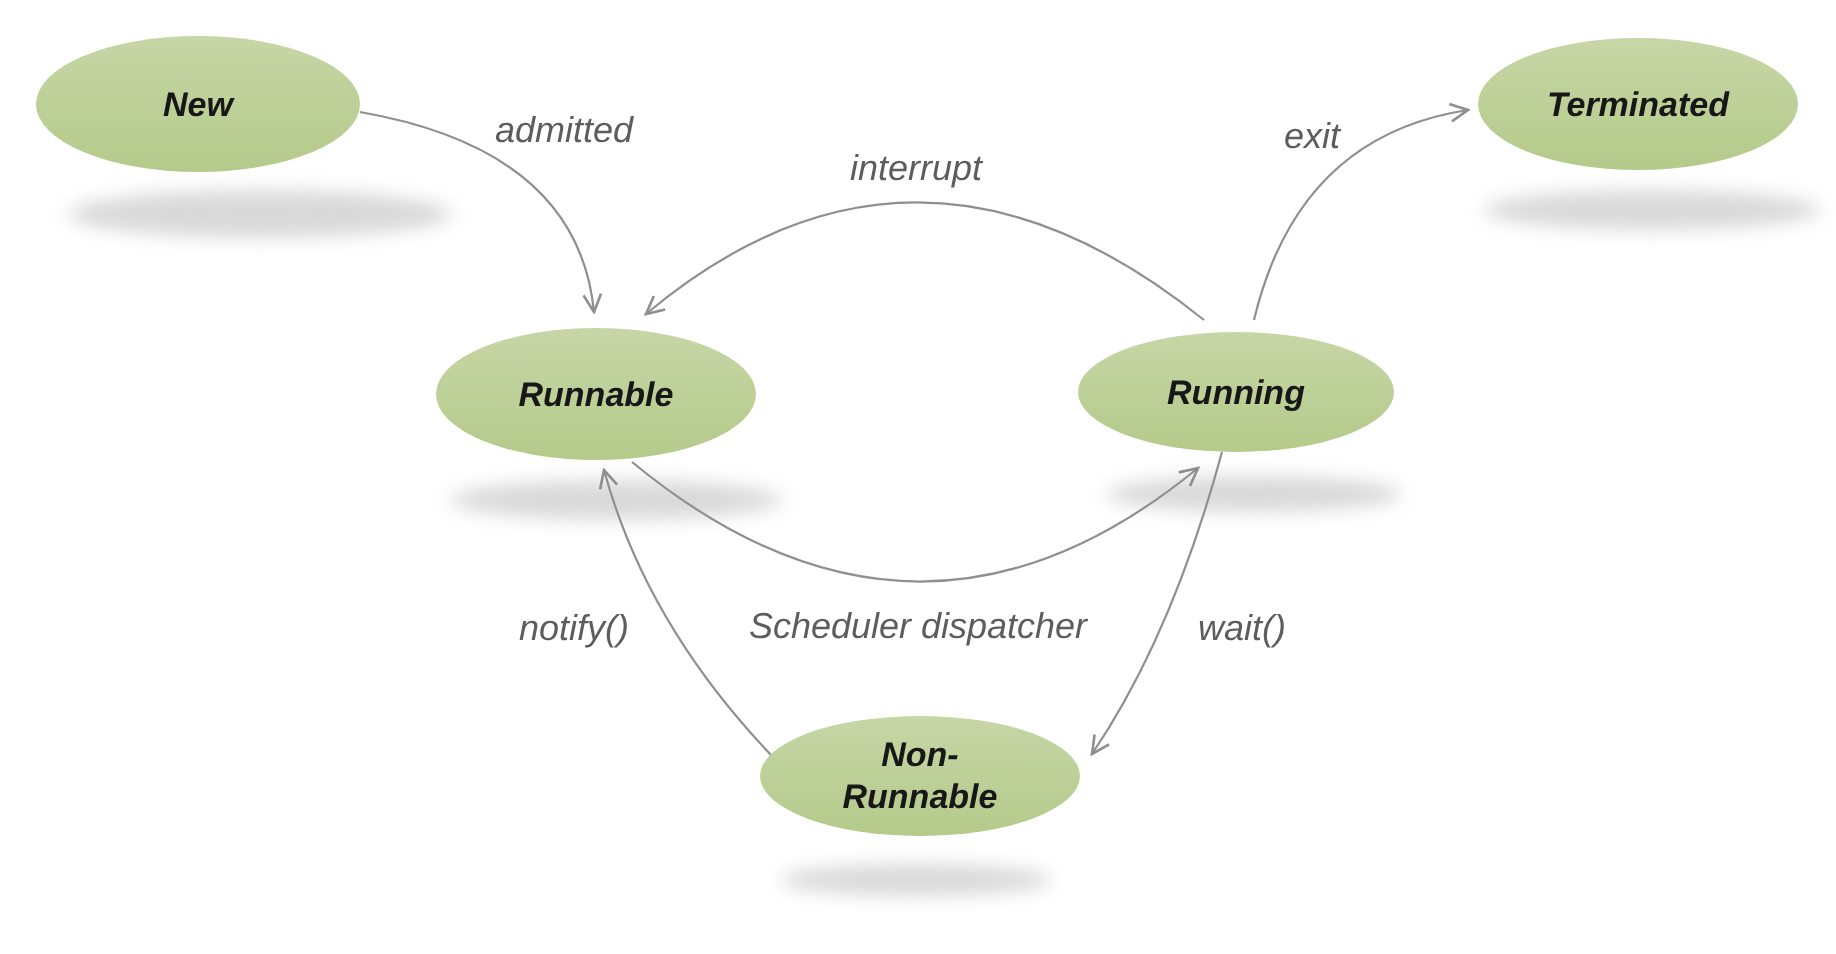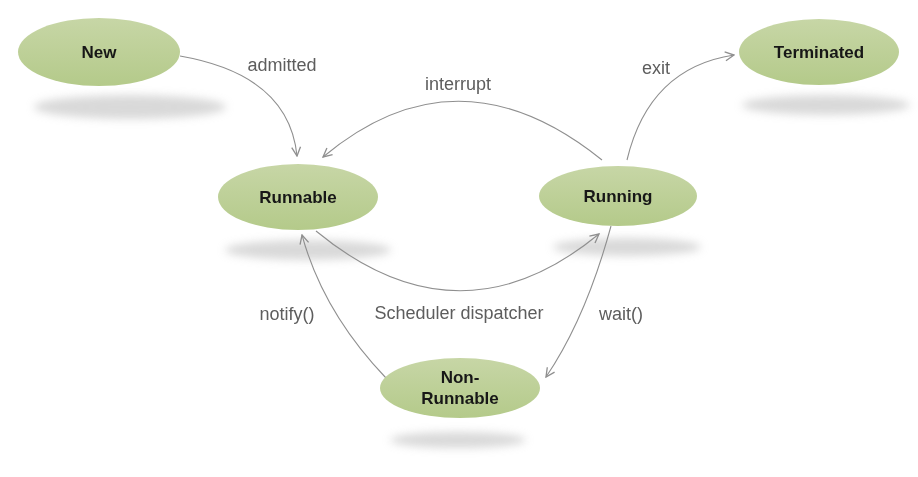--- a/index.html
+++ b/index.html
@@ -7,20 +7,21 @@
     padding: 0;
     background: #ffffff;
     font-family: "Liberation Sans", sans-serif;
   }
   .canvas {
     position: relative;
     width: 918px;
     height: 477px;
     background: #ffffff;
     overflow: hidden;
+    font-style: italic;
   }
   svg { display: block; }
   .edge-path {
     fill: none;
     stroke: #8f8f8f;
     stroke-width: 1.1;
   }
   .edge-label {
     fill: #5d5d5d;
     font-size: 18px;

